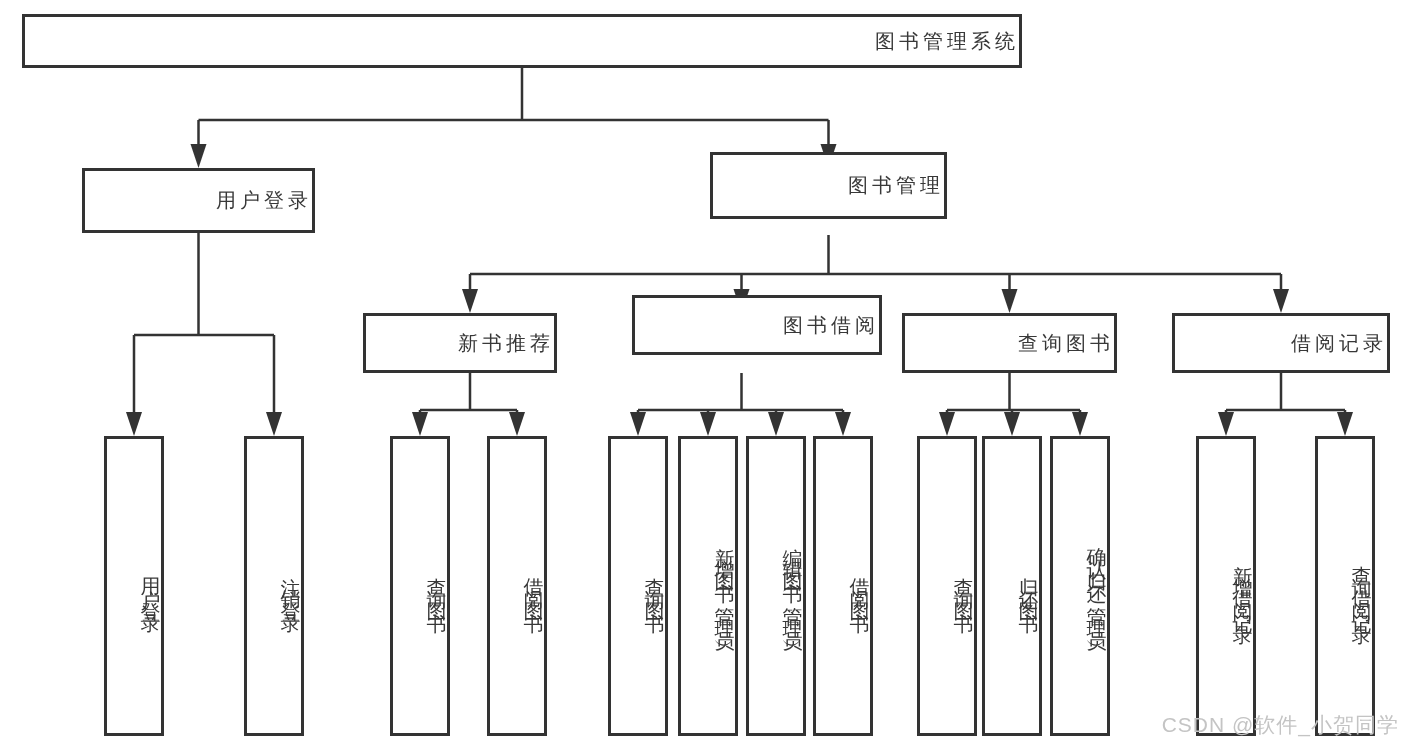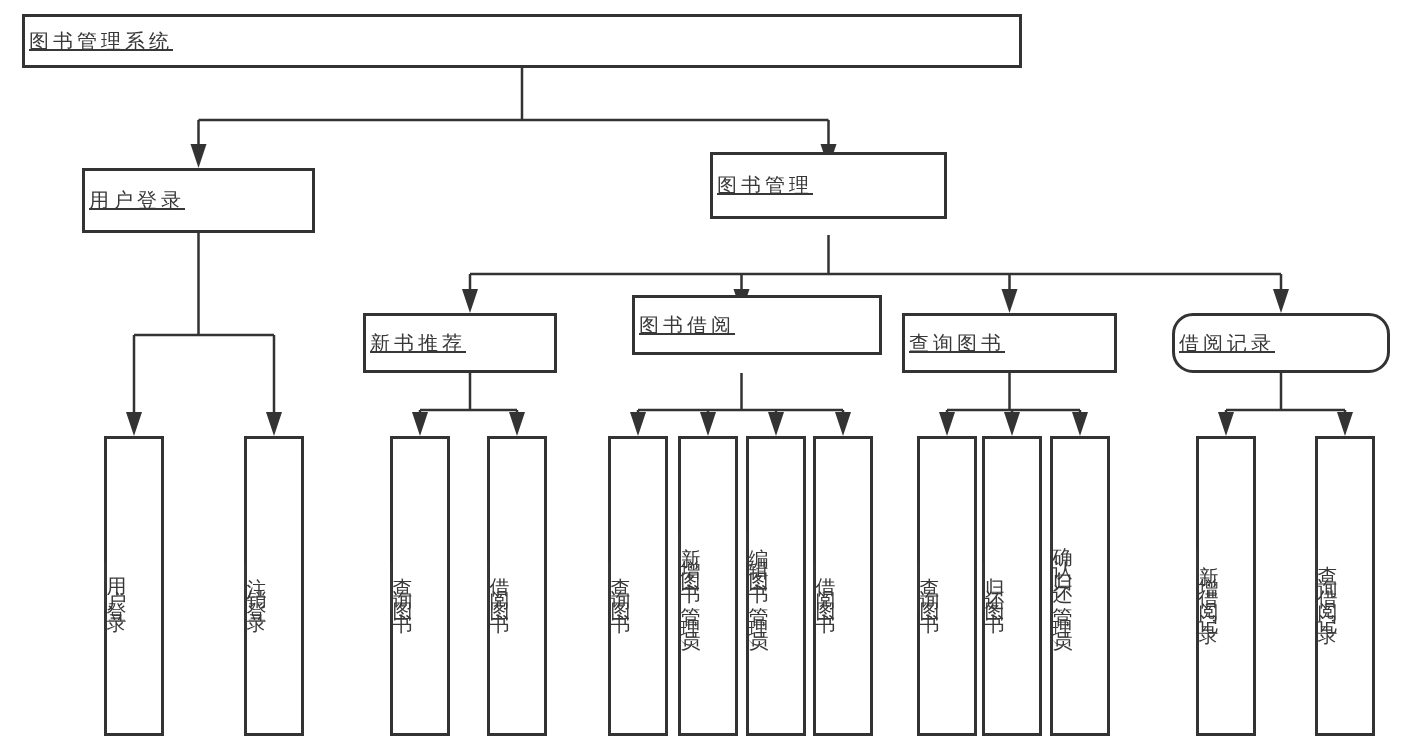--- a/index.html
+++ b/index.html
@@ -31,23 +31,22 @@
   #connectors polygon {
     fill: var(--line);
     stroke: none;
   }
   .node {
     position: absolute;
     background: var(--box-bg);
     border: 3px solid var(--line);
     display: flex;
     align-items: center;
-    justify-content: flex-start;
+    justify-content: flex-end;
     color: var(--text);
-    text-decoration: underline;
   }
   .node .node-label {
     font-size: 20px;
     letter-spacing: 4px;
     text-indent: 4px;
     white-space: nowrap;
     color: var(--text);
   }
   .node.vertical .node-label {
     writing-mode: vertical-rl;
@@ -105,21 +104,21 @@
       </div>
       <div class="node" style="left: 363px; top: 313px; width: 194px; height: 60px;">
         <span class="node-label">新书推荐</span>
       </div>
       <div class="node" style="left: 632px; top: 295px; width: 250px; height: 60px;">
         <span class="node-label">图书借阅</span>
       </div>
       <div class="node" style="left: 902px; top: 313px; width: 215px; height: 60px;">
         <span class="node-label">查询图书</span>
       </div>
-      <div class="node" style="left: 1172px; top: 313px; width: 218px; height: 60px; border-radius: 21px;">
+      <div class="node" style="left: 1172px; top: 313px; width: 218px; height: 60px;">
         <span class="node-label">借阅记录</span>
       </div>
       <div class="node vertical" style="left: 104px; top: 436px; width: 60px; height: 300px;">
         <span class="node-label">用户登录</span>
       </div>
       <div class="node vertical" style="left: 244px; top: 436px; width: 60px; height: 300px;">
         <span class="node-label">注销登录</span>
       </div>
       <div class="node vertical" style="left: 390px; top: 436px; width: 60px; height: 300px;">
         <span class="node-label">查询图书</span>
@@ -148,13 +147,14 @@
       <div class="node vertical" style="left: 1050px; top: 436px; width: 60px; height: 300px;">
         <span class="node-label">确认归还（管理员）</span>
       </div>
       <div class="node vertical" style="left: 1196px; top: 436px; width: 60px; height: 300px;">
         <span class="node-label">新增借阅记录</span>
       </div>
       <div class="node vertical" style="left: 1315px; top: 436px; width: 60px; height: 300px;">
         <span class="node-label">查询借阅记录</span>
       </div>
     </div>
+  <div class="watermark">CSDN @软件_小贺同学</div>
 </div>
 
 </body></html>

